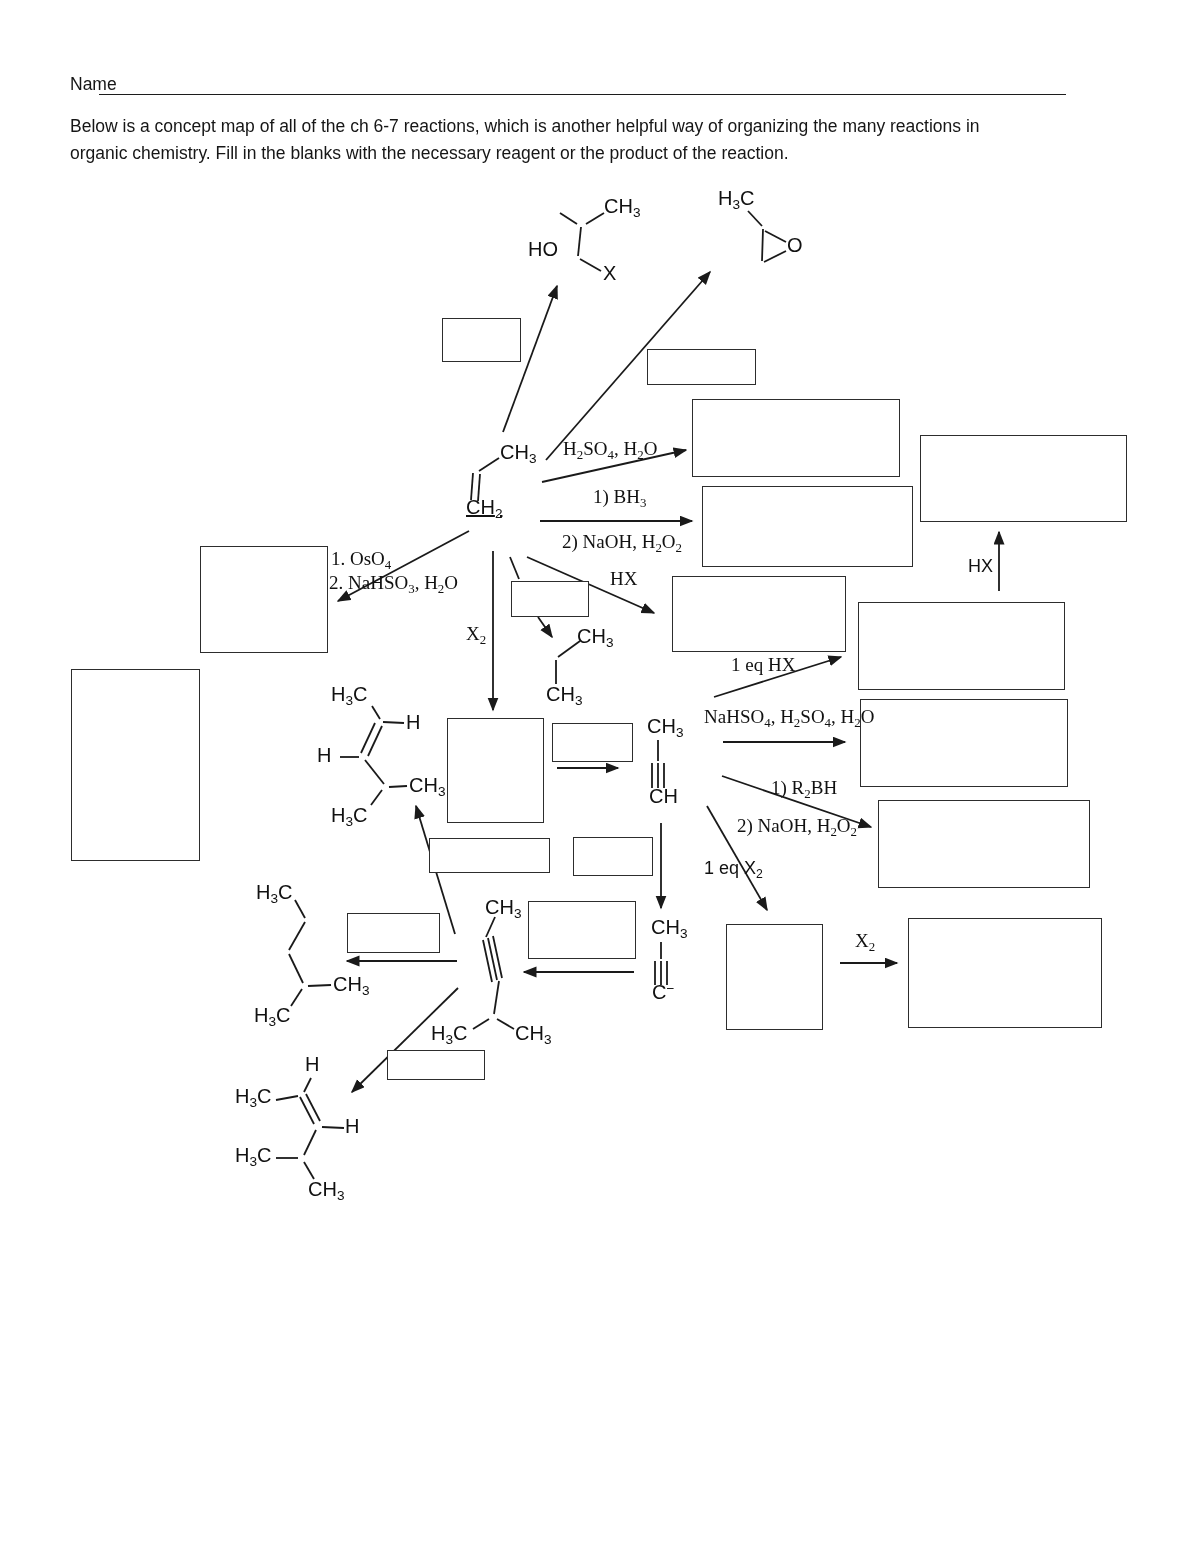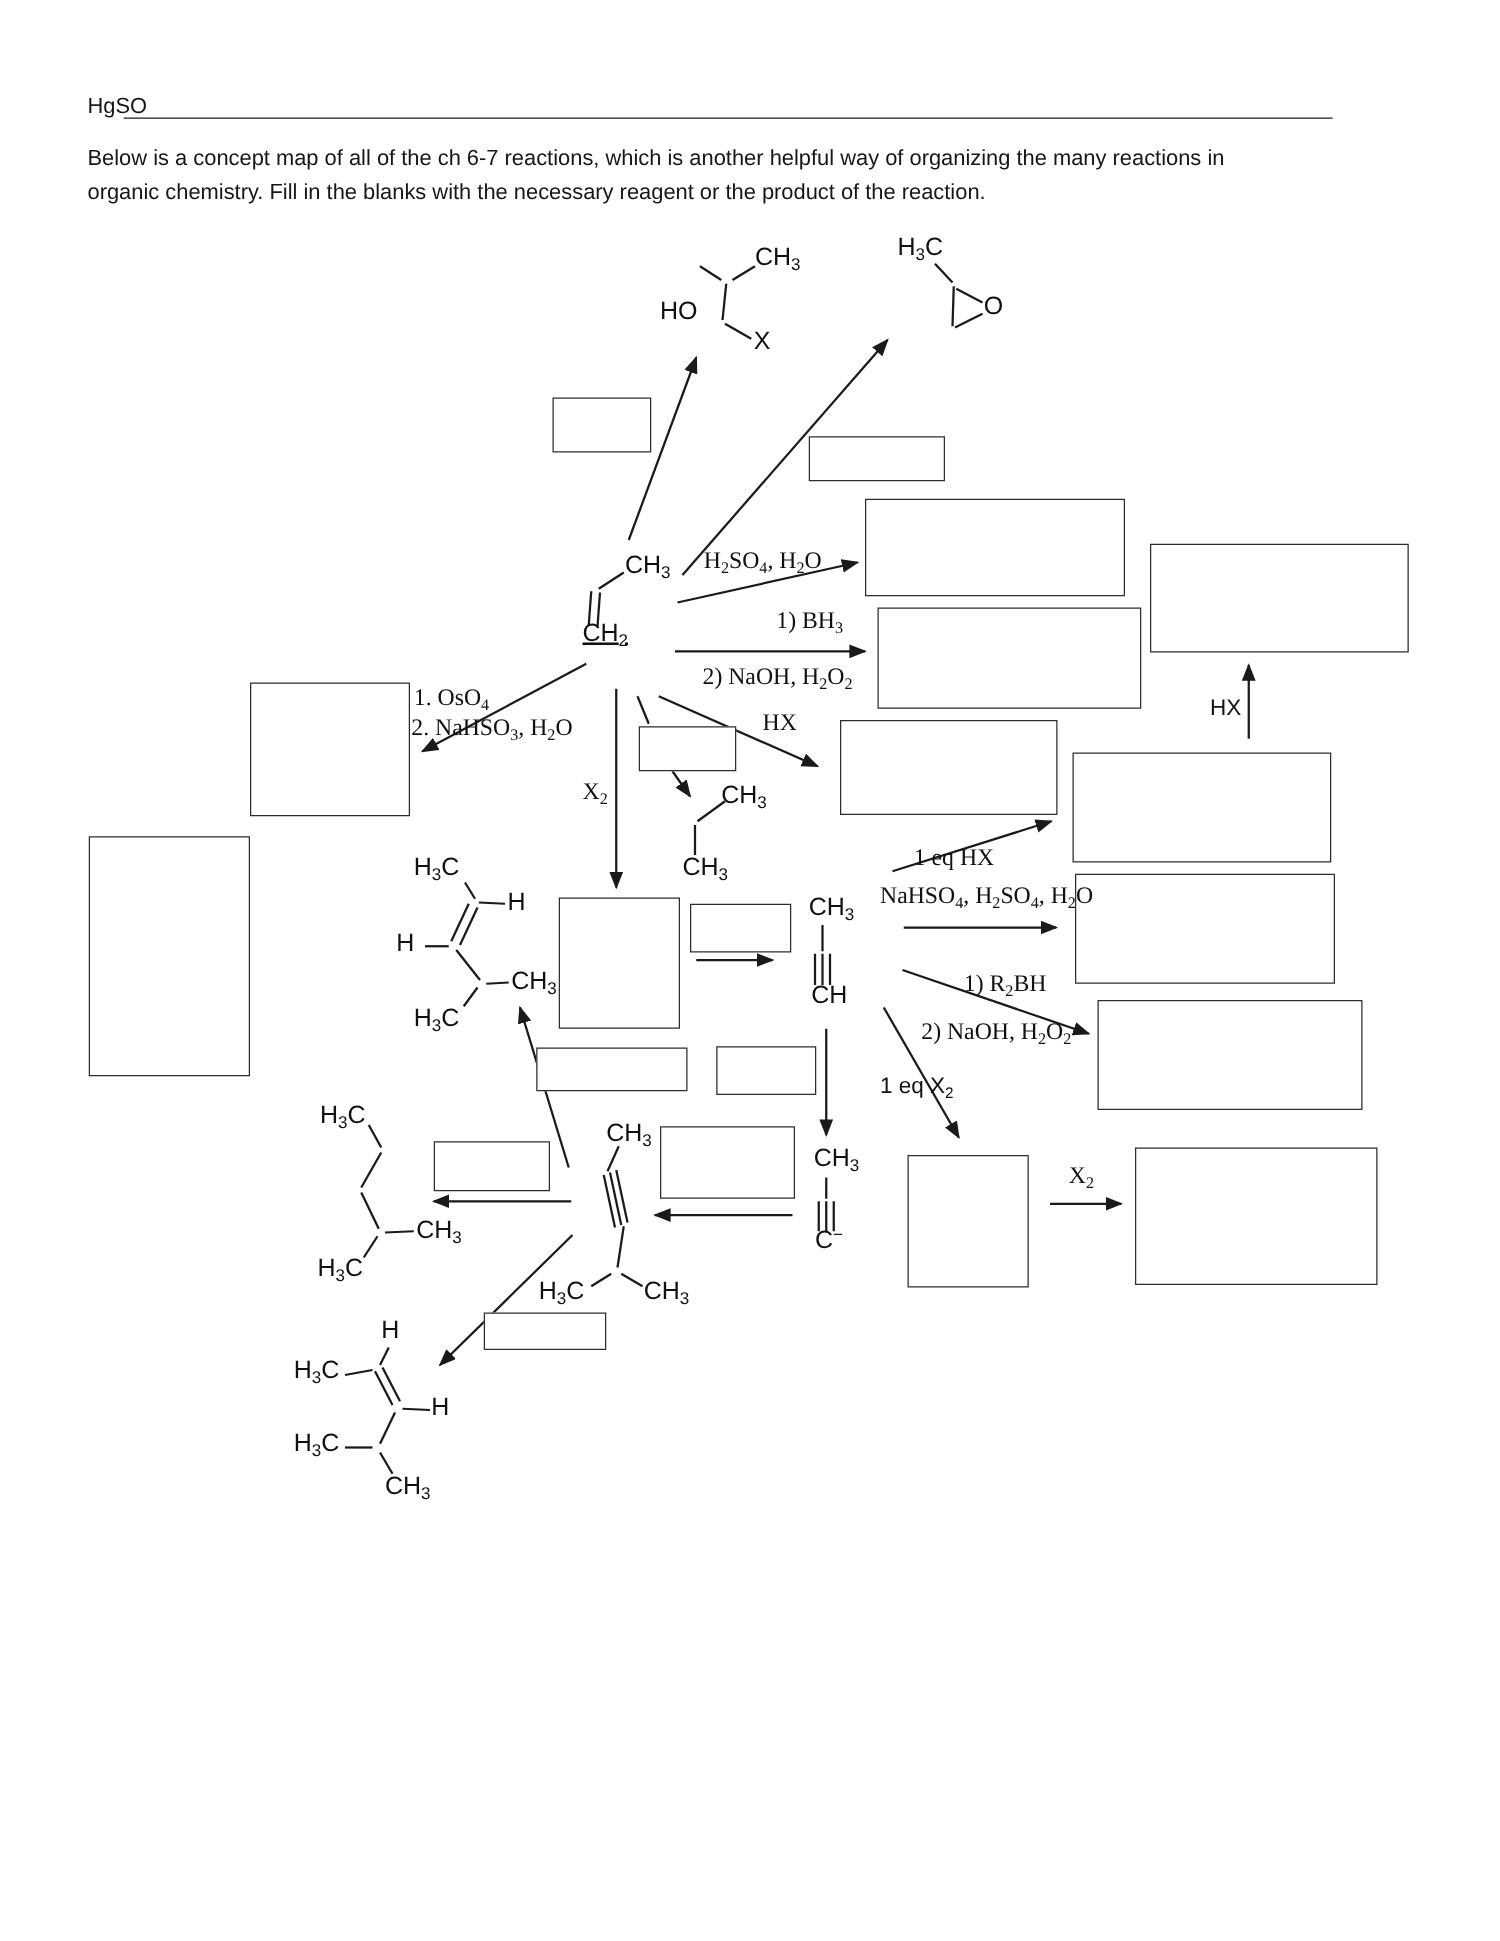--- a/index.html
+++ b/index.html
@@ -19,21 +19,21 @@
   .lbl.serif{font-family:"Liberation Serif",serif;text-align:center;}
   .lbl.sans{font-family:"Liberation Sans",sans-serif;}
   .lbl sub{font-size:68%;vertical-align:baseline;position:relative;top:0.30em;line-height:0;}
   .lbl sup{font-size:68%;vertical-align:baseline;position:relative;top:-0.45em;line-height:0;}
 </style>
 </head>
 <body>
 
 <div class="canvas">
 
-  <span class="name-label">HgSO</span>
+  <span class="name-label">Name</span>
   <div class="name-line"></div>
 
   <div class="instructions">
     <div>Below is a concept map of all of the ch 6-7 reactions, which is another helpful way of organizing the many reactions in</div>
     <div>organic chemistry. Fill in the blanks with the necessary reagent or the product of the reaction.</div>
   </div>
 
   <svg class="map" width="1200" height="1553" viewBox="0 0 1200 1553">
     <defs>
       <marker id="ah" markerWidth="14" markerHeight="12" refX="12.5" refY="5.5" orient="auto" markerUnits="userSpaceOnUse">
@@ -134,27 +134,27 @@
       <div class="abox" style="left: 429px; top: 838px; width: 121px; height: 35px; border-color: rgb(45, 45, 45);"></div>
       <div class="abox" style="left: 573px; top: 837px; width: 80px; height: 39px; border-color: rgb(45, 45, 45);"></div>
       <div class="abox" style="left: 347px; top: 913px; width: 93px; height: 40px; border-color: rgb(45, 45, 45);"></div>
       <div class="abox" style="left: 528px; top: 901px; width: 108px; height: 58px; border-color: rgb(45, 45, 45);"></div>
       <div class="abox" style="left: 726px; top: 924px; width: 97px; height: 106px; border-color: rgb(45, 45, 45);"></div>
       <div class="abox" style="left: 387px; top: 1050px; width: 98px; height: 30px; border-color: rgb(45, 45, 45);"></div>
       <div class="abox" style="left: 908px; top: 918px; width: 194px; height: 110px; border-color: rgb(45, 45, 45);"></div>
     </div>
   <div id="label-layer">
       <span class="lbl serif" style="left: 563px; top: 439px; font-size: 19px;"><span>H</span><sub>2</sub><span>SO</span><sub>4</sub><span>, H</span><sub>2</sub><span>O</span></span>
-      <span class="lbl serif" style="left: 593px; top: 487px; font-size: 19px; margin-left: 28px;"><span>1) BH</span><sub>3</sub></span>
+      <span class="lbl serif" style="left: 593px; top: 487px; font-size: 19px;"><span>1) BH</span><sub>3</sub></span>
       <span class="lbl serif" style="left: 562px; top: 532px; font-size: 19px;"><span>2) NaOH, H</span><sub>2</sub><span>O</span><sub>2</sub></span>
       <span class="lbl serif" style="left: 331px; top: 549px; font-size: 19px;"><span>1. OsO</span><sub>4</sub></span>
       <span class="lbl serif" style="left: 329px; top: 573px; font-size: 19px;"><span>2. NaHSO</span><sub>3</sub><span>, H</span><sub>2</sub><span>O</span></span>
       <span class="lbl serif" style="left: 610px; top: 569px; font-size: 19px;"><span>HX</span></span>
       <span class="lbl serif" style="left: 466px; top: 624px; font-size: 19px;"><span>X</span><sub>2</sub></span>
-      <span class="lbl serif" style="left: 731px; top: 655px; font-size: 19px; margin-top: 22px;"><span>1 eq HX</span></span>
+      <span class="lbl serif" style="left: 731px; top: 655px; font-size: 19px;"><span>1 eq HX</span></span>
       <span class="lbl serif" style="left: 704px; top: 707px; font-size: 19px;"><span>NaHSO</span><sub>4</sub><span>, H</span><sub>2</sub><span>SO</span><sub>4</sub><span>, H</span><sub>2</sub><span>O</span></span>
       <span class="lbl serif" style="left: 771px; top: 778px; font-size: 19px;"><span>1) R</span><sub>2</sub><span>BH</span></span>
       <span class="lbl serif" style="left: 737px; top: 816px; font-size: 19px;"><span>2) NaOH, H</span><sub>2</sub><span>O</span><sub>2</sub></span>
       <span class="lbl sans" style="left: 704px; top: 859px; font-size: 18px;"><span>1 eq X</span><sub>2</sub></span>
       <span class="lbl sans" style="left: 968px; top: 557px; font-size: 18px;"><span>HX</span></span>
       <span class="lbl serif" style="left: 855px; top: 931px; font-size: 19px;"><span>X</span><sub>2</sub></span>
       <span class="lbl sans" style="left: 528px; top: 194px; font-size: 20px; margin-top: 45px;"><span>HO</span></span>
       <span class="lbl sans" style="left: 604px; top: 196px; font-size: 20px;"><span>CH</span><sub>3</sub></span>
       <span class="lbl sans" style="left: 603px; top: 263px; font-size: 20px;"><span>X</span></span>
       <span class="lbl sans" style="left: 718px; top: 188px; font-size: 20px;"><span>H</span><sub>3</sub><span>C</span></span>

